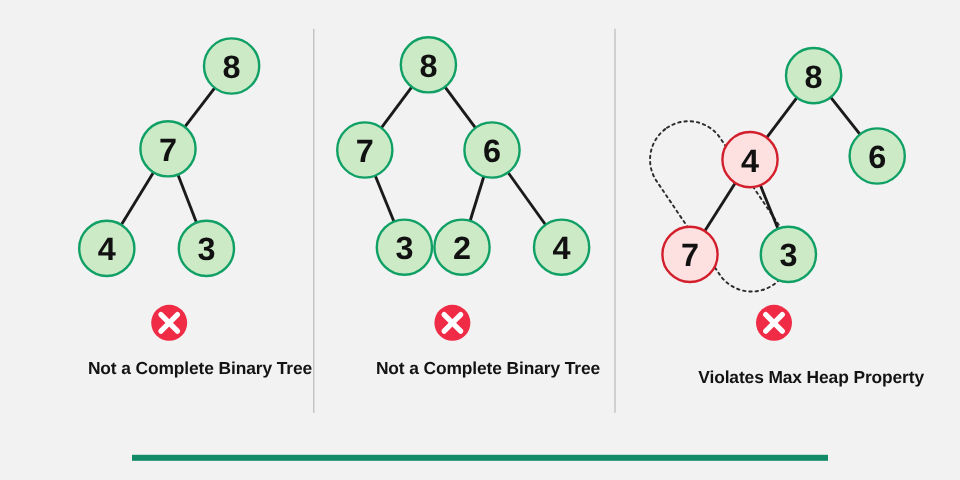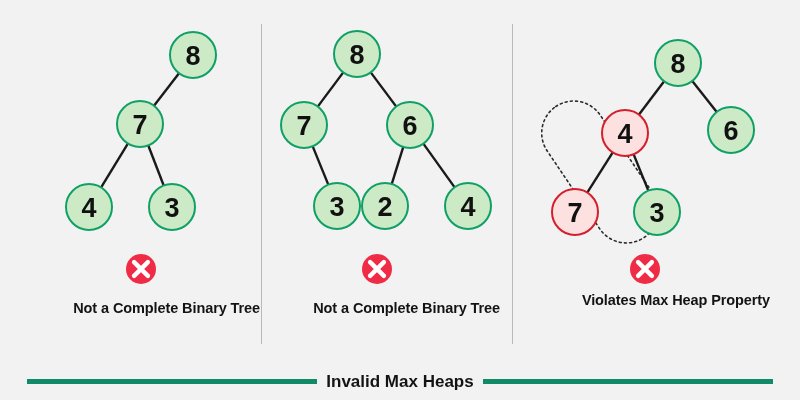--- a/index.html
+++ b/index.html
@@ -205,21 +205,20 @@
       </g>
       <g>
         <circle cx="645" cy="269" r="15" fill="#ef2b45"></circle>
         <line x1="638.1" y1="262.1" x2="651.9" y2="275.9" stroke="#ffffff" stroke-width="4.4" stroke-linecap="round"></line>
         <line x1="651.9" y1="262.1" x2="638.1" y2="275.9" stroke="#ffffff" stroke-width="4.4" stroke-linecap="round"></line>
       </g>
     </svg>
 
   <div class="caption" style="left:10px; top:300px; width:250px;">Not a Complete Binary Tree</div>
   <div class="caption" style="left:255px; top:300px; width:245px;">Not a Complete Binary Tree</div>
-  <div class="caption" style="left:520px; top:292px; width:250px;">Violates Max Heap Property</div>
+  <div class="caption" style="left:520px; top:307px; width:250px;">Violates Max Heap Property</div>
 
   <div class="footer">
     <div class="footer-rule left"></div>
-    <div class="footer-title">Invalid Max Heaps</div>
     <div class="footer-rule right"></div>
   </div>
 
 </div>
 
 </body></html>

